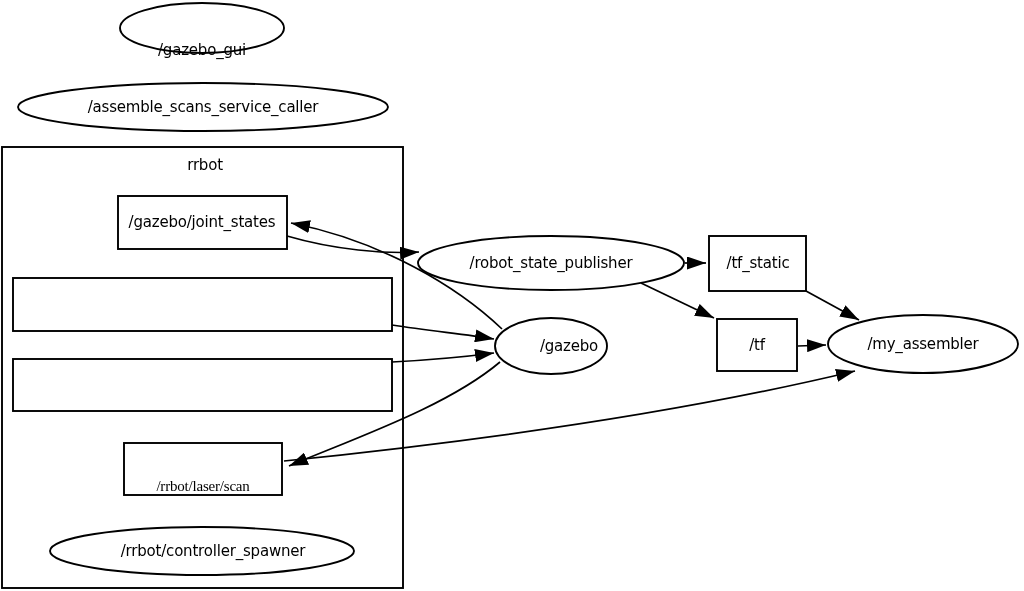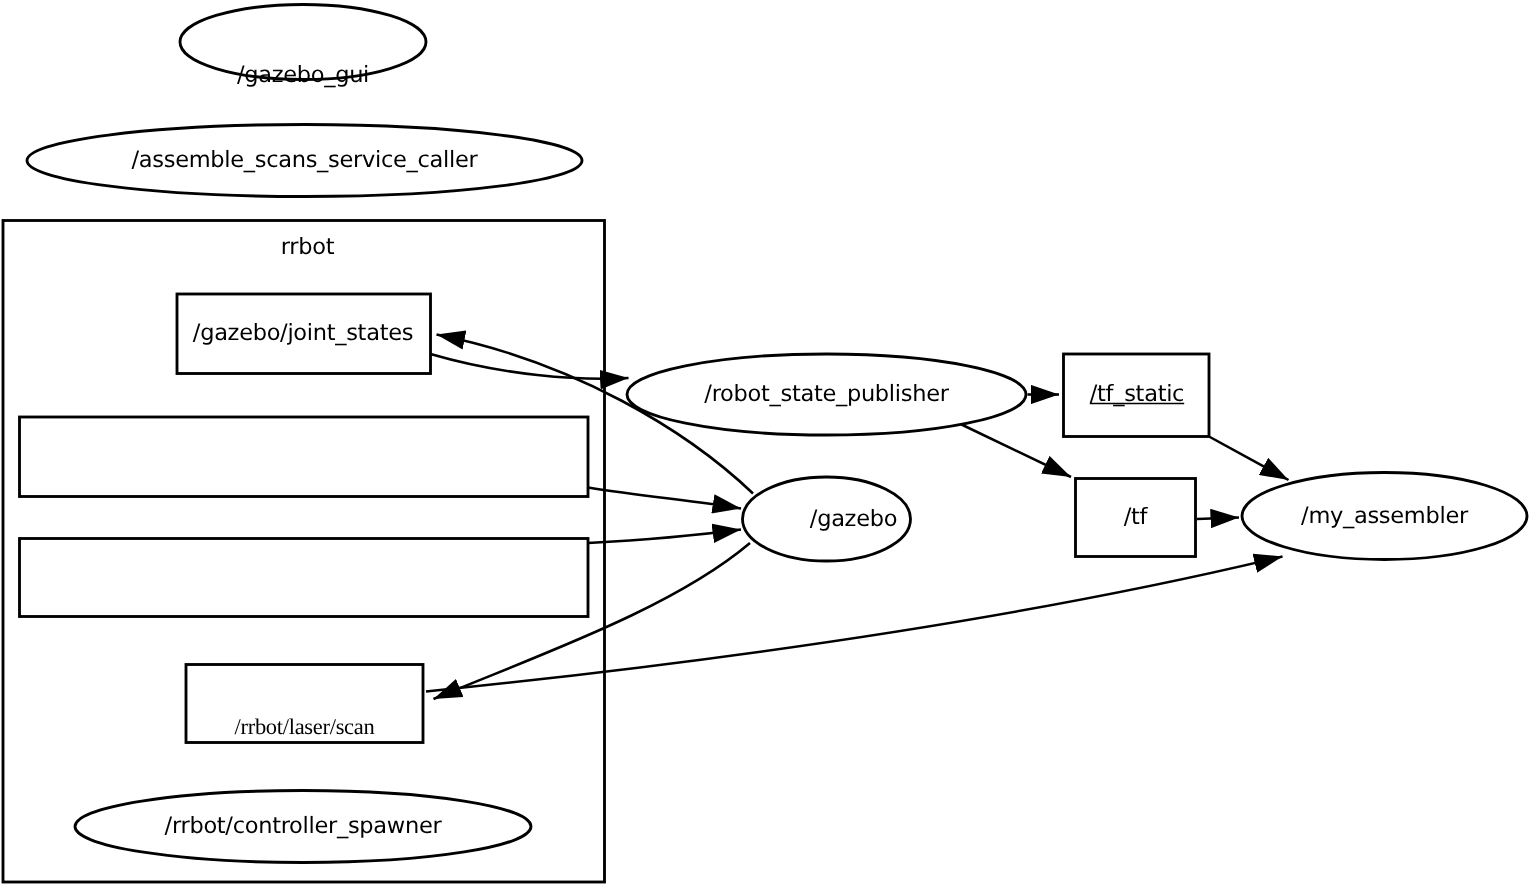--- a/index.html
+++ b/index.html
@@ -82,20 +82,20 @@
     <rect class="node-shape" x="709" y="236" width="97" height="55"></rect>
     <rect class="node-shape" x="717" y="319" width="80" height="52"></rect>
     <ellipse class="node-shape" cx="923" cy="344" rx="95" ry="29"></ellipse>
   </svg>
 
   <div class="label" style="left:202px; top:28px;margin-top:22px;">/gazebo_gui</div>
   <div class="label" style="left:203px; top:107px;">/assemble_scans_service_caller</div>
   <div class="label" style="left:205px; top:165px;">rrbot</div>
   <div class="label" style="left:202px; top:222px;">/gazebo/joint_states</div>
   <div class="label" style="left:203px; top:486px;font-family:Liberation Serif, serif;">/rrbot/laser/scan</div>
-  <div class="label" style="left:202px; top:551px;">/rrbot/controller_spawner</div>
+  <div class="label" style="left:213px; top:551px;">/rrbot/controller_spawner</div>
   <div class="label" style="left:551px; top:263px;">/robot_state_publisher</div>
   <div class="label" style="left:551px; top:346px;margin-left:18px;">/gazebo</div>
-  <div class="label" style="left:758px; top:263px;text-decoration:underline;">/tf_static</div>
+  <div class="label" style="left:758px; top:263px;">/tf_static</div>
   <div class="label" style="left:757px; top:345px;">/tf</div>
   <div class="label" style="left:923px; top:344px;">/my_assembler</div>
 
 </div>
 
 </body></html>

